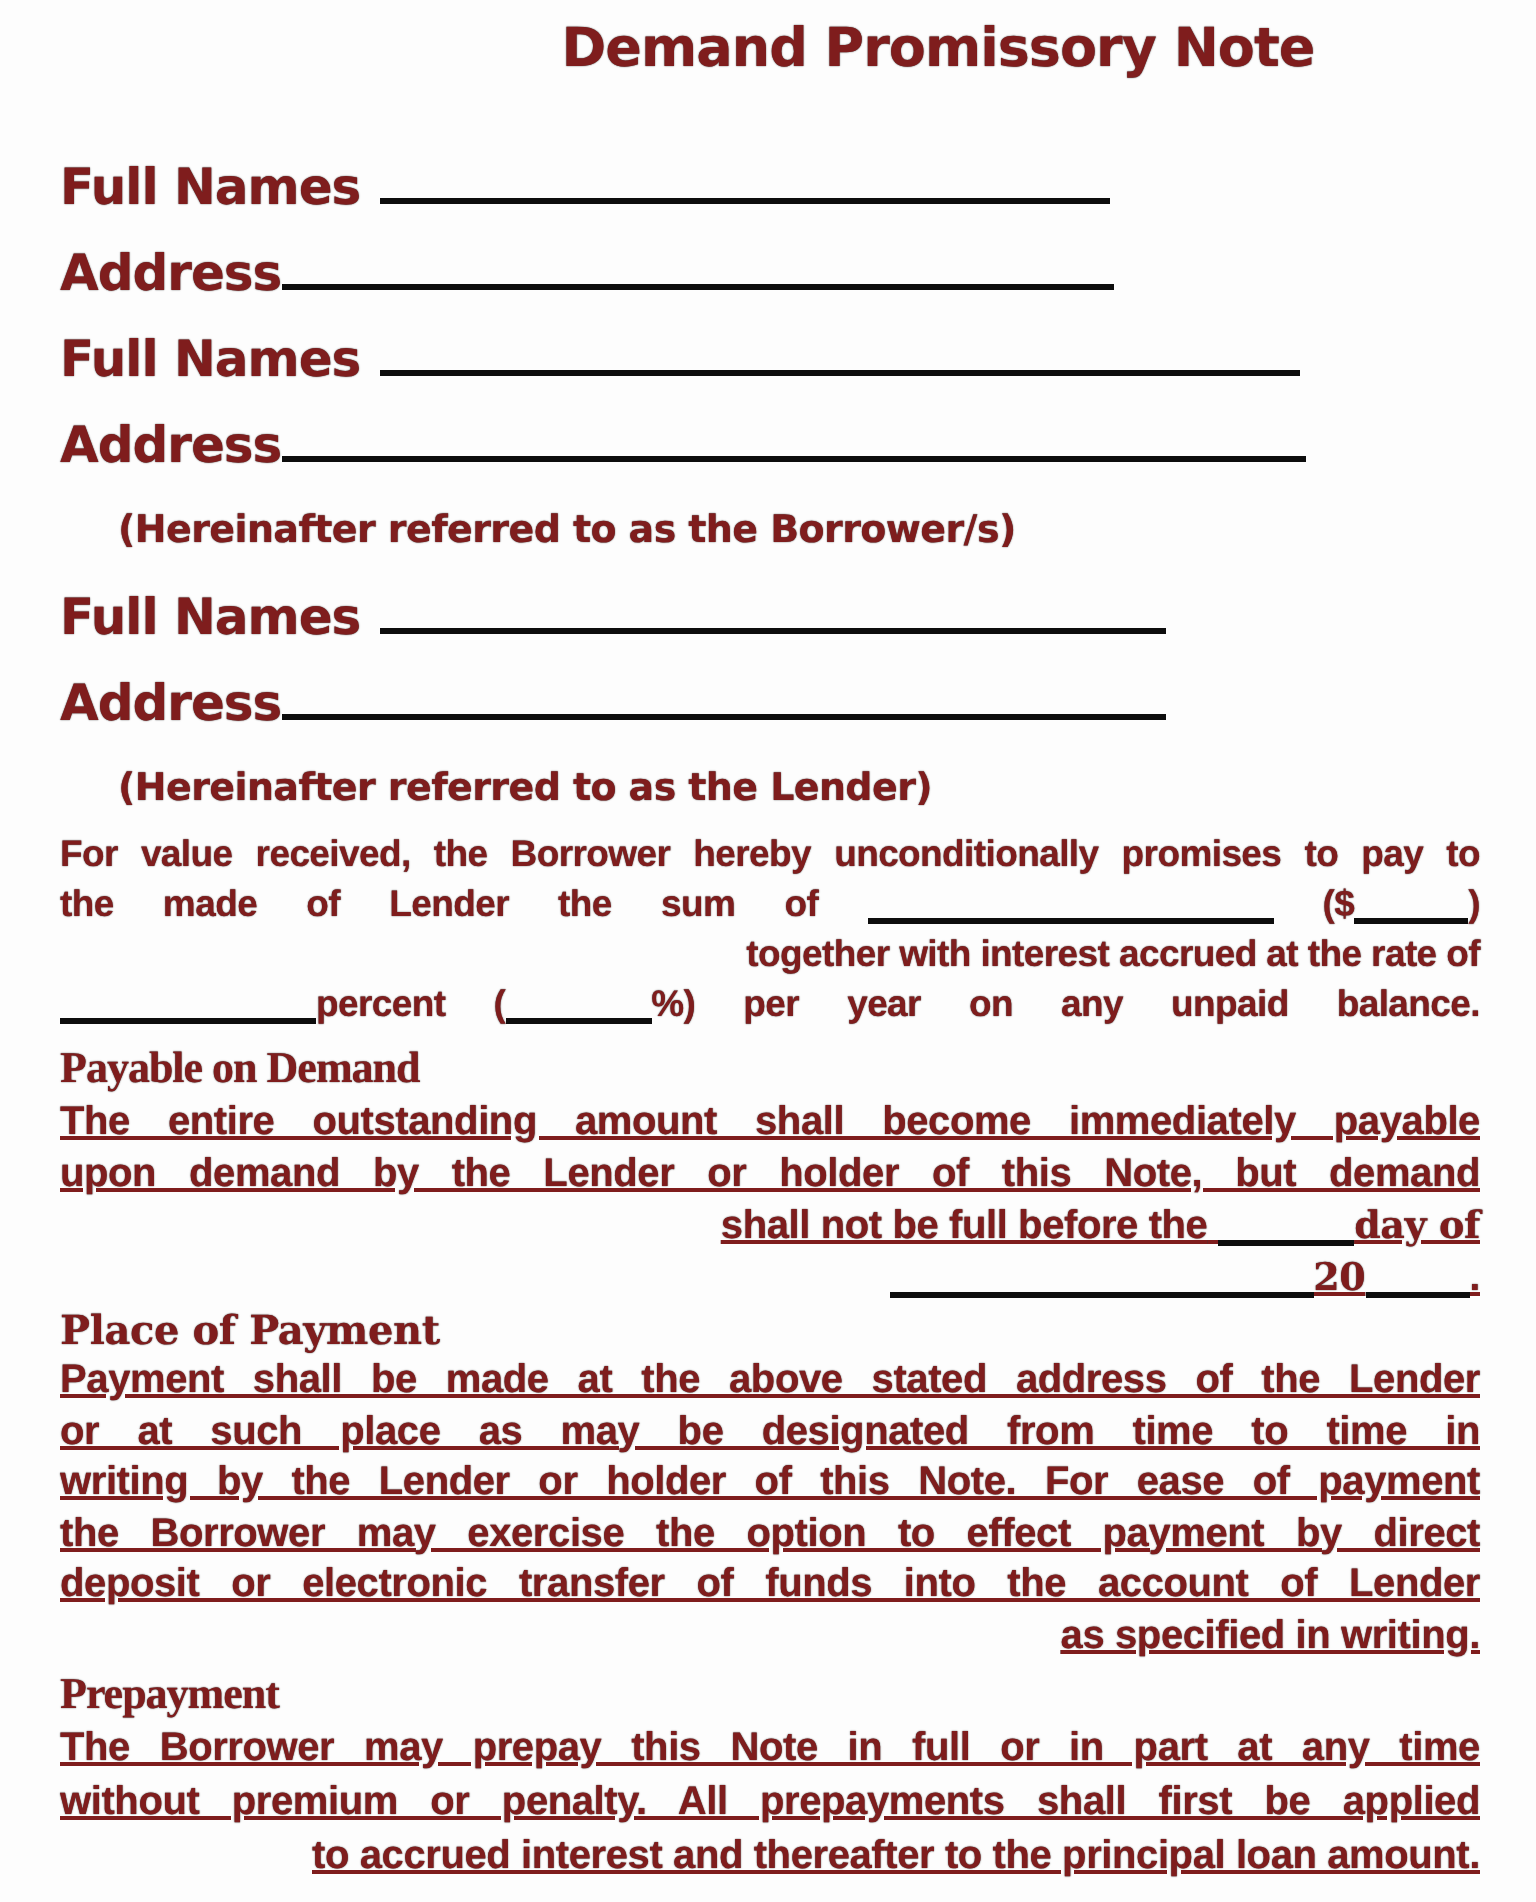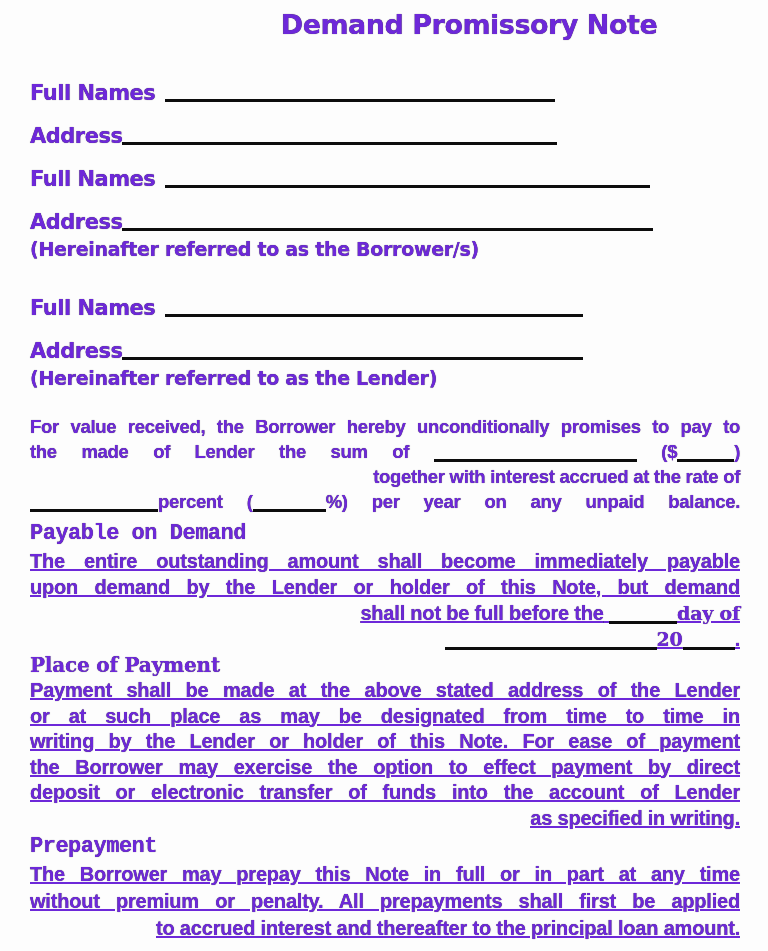--- a/index.html
+++ b/index.html
@@ -3,21 +3,21 @@
 <meta charset="utf-8">
 <style>
   html, body { margin: 0; padding: 0; background: #ffffff; }
   .page {
     position: relative;
     width: 768px;
     height: 951px;
     box-sizing: border-box;
     padding: 8px 28px 0 30px;
     background: #fdfdfd;
-    color: #6d28d9;
+    color: #7f1d1d;
     font-family: "DejaVu Sans", sans-serif;
     font-weight: bold;
     overflow: hidden;
     text-shadow: 0 0 0.7px rgba(0,0,0,0.85);
     filter: blur(0.25px);
   }
   .title {
     margin: 0 0 22px 0;
     font-size: 27px;
     line-height: 34px;
@@ -25,45 +25,46 @@
     text-align: center;
     padding-left: 168px;
   }
   
   .frow {
     display: flex;
     align-items: flex-end;
     height: 43px;
   }
   .frow .label {
-    font-size: 21px;
+    font-size: 25px;
     line-height: 27px;
     letter-spacing: -0.5px;
     white-space: pre;
   }
   .uline {
     flex: 1;
     height: 0;
     border-bottom: 3px solid #0d0d0d;
     margin-bottom: 5px;
   }
   .uline.gap { margin-left: 10px; }
   .mr-r1 { margin-right: 185px; }
   .mr-r1a { margin-right: 183px; }
   .mr-r2 { margin-right: 90px; }
   .mr-r2a { margin-right: 87px; }
   .mr-r3 { margin-right: 157px; }
   .mr-r3a { margin-right: 157px; }
   .note {
     height: 43px;
     display: flex;
-    align-items: flex-start;
+    align-items: flex-end;
     font-size: 19px;
     line-height: 27px;
     letter-spacing: -0.3px;
+    margin-left: 29px;
   }
   
   .vc {
     margin-top: 6px;
     font-family: "Liberation Sans", sans-serif;
     font-size: 18.5px;
     line-height: 25px;
     letter-spacing: -0.3px;
   }
   .para20 {
@@ -79,21 +80,21 @@
   .lline { text-align: right; }
   .blank {
     display: inline-block;
     height: 3px;
     border-bottom: 3px solid #0d0d0d;
     position: relative;
     top: 4px;
   }
   
   .h-sans {
-    font-family: Liberation Mono, monospace;
+    font-family: Liberation Serif, serif;
     font-size: 22px;
     line-height: 28px;
     letter-spacing: -0.5px;
     margin-top: 6px;
   }
   .h-serif {
     font-family: "DejaVu Serif", "Liberation Serif", serif;
     font-size: 20px;
     line-height: 26px;
     letter-spacing: -0.2px;

